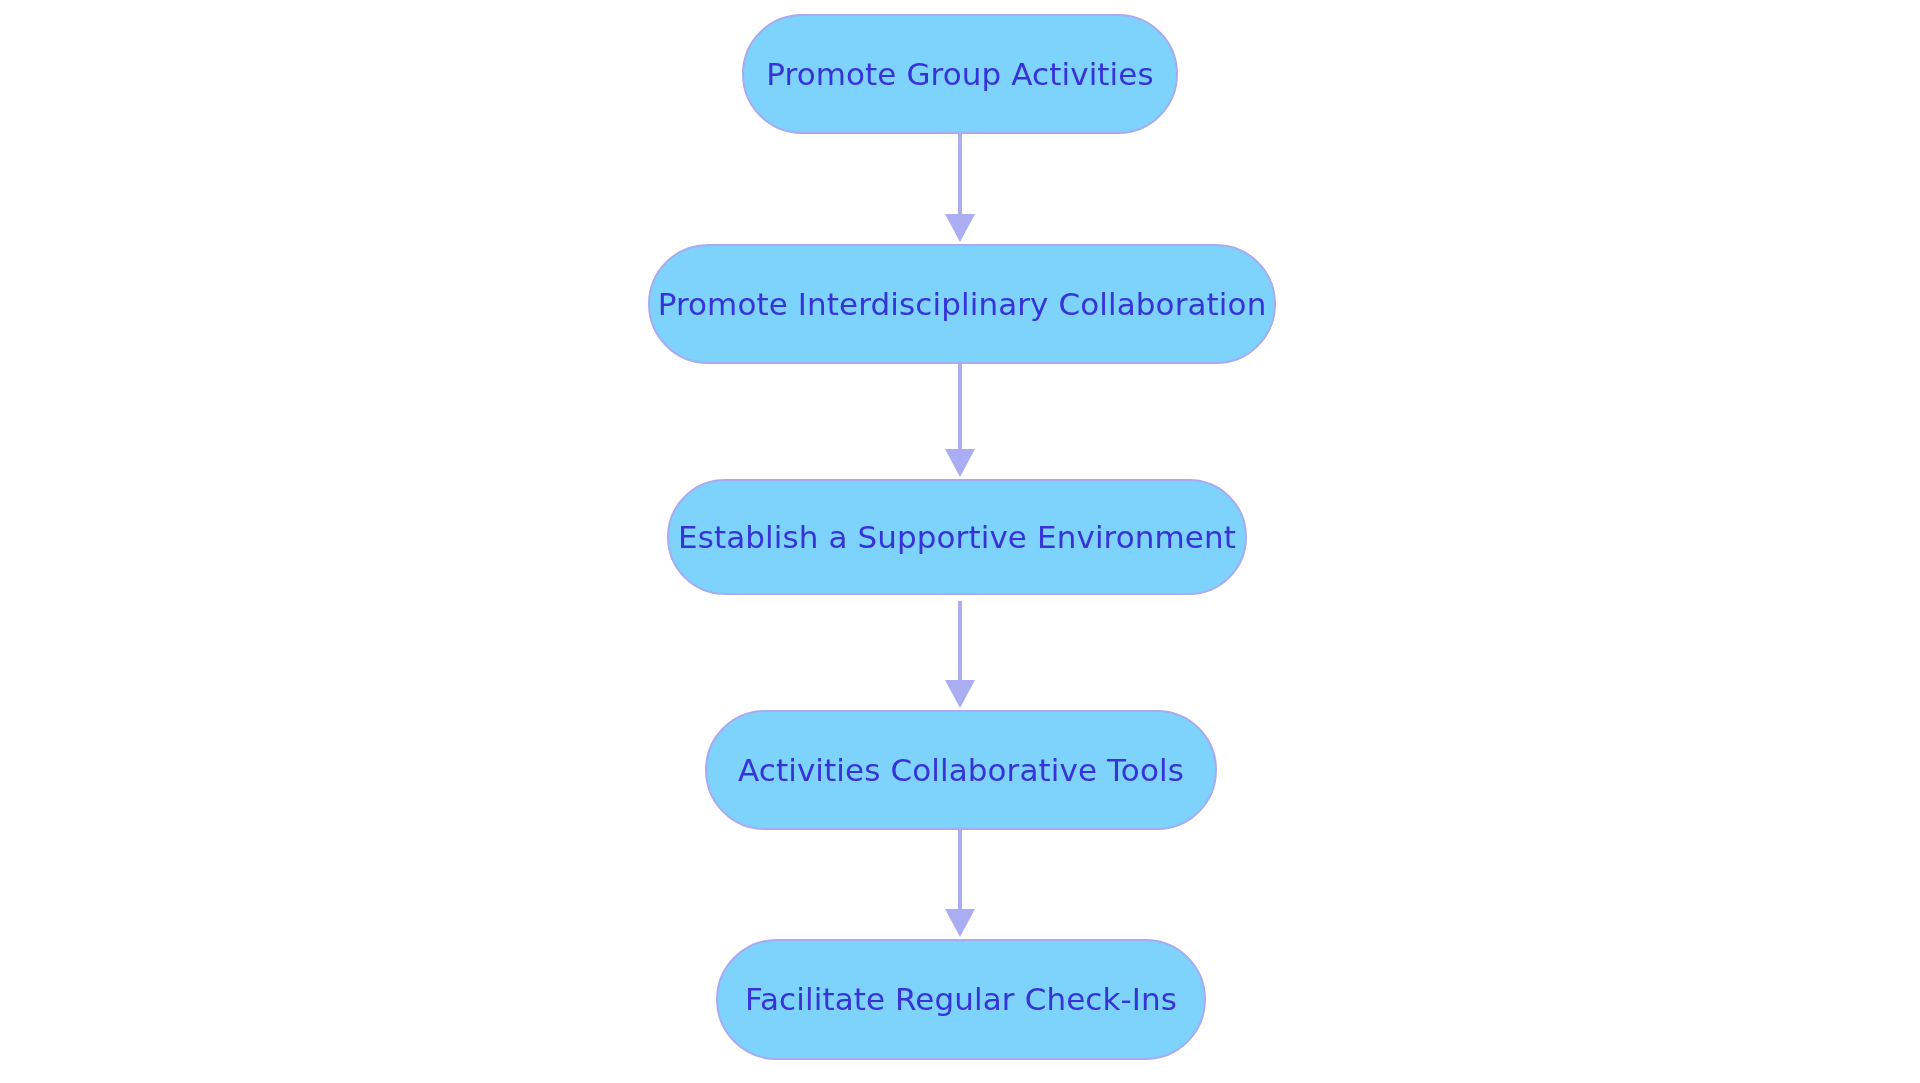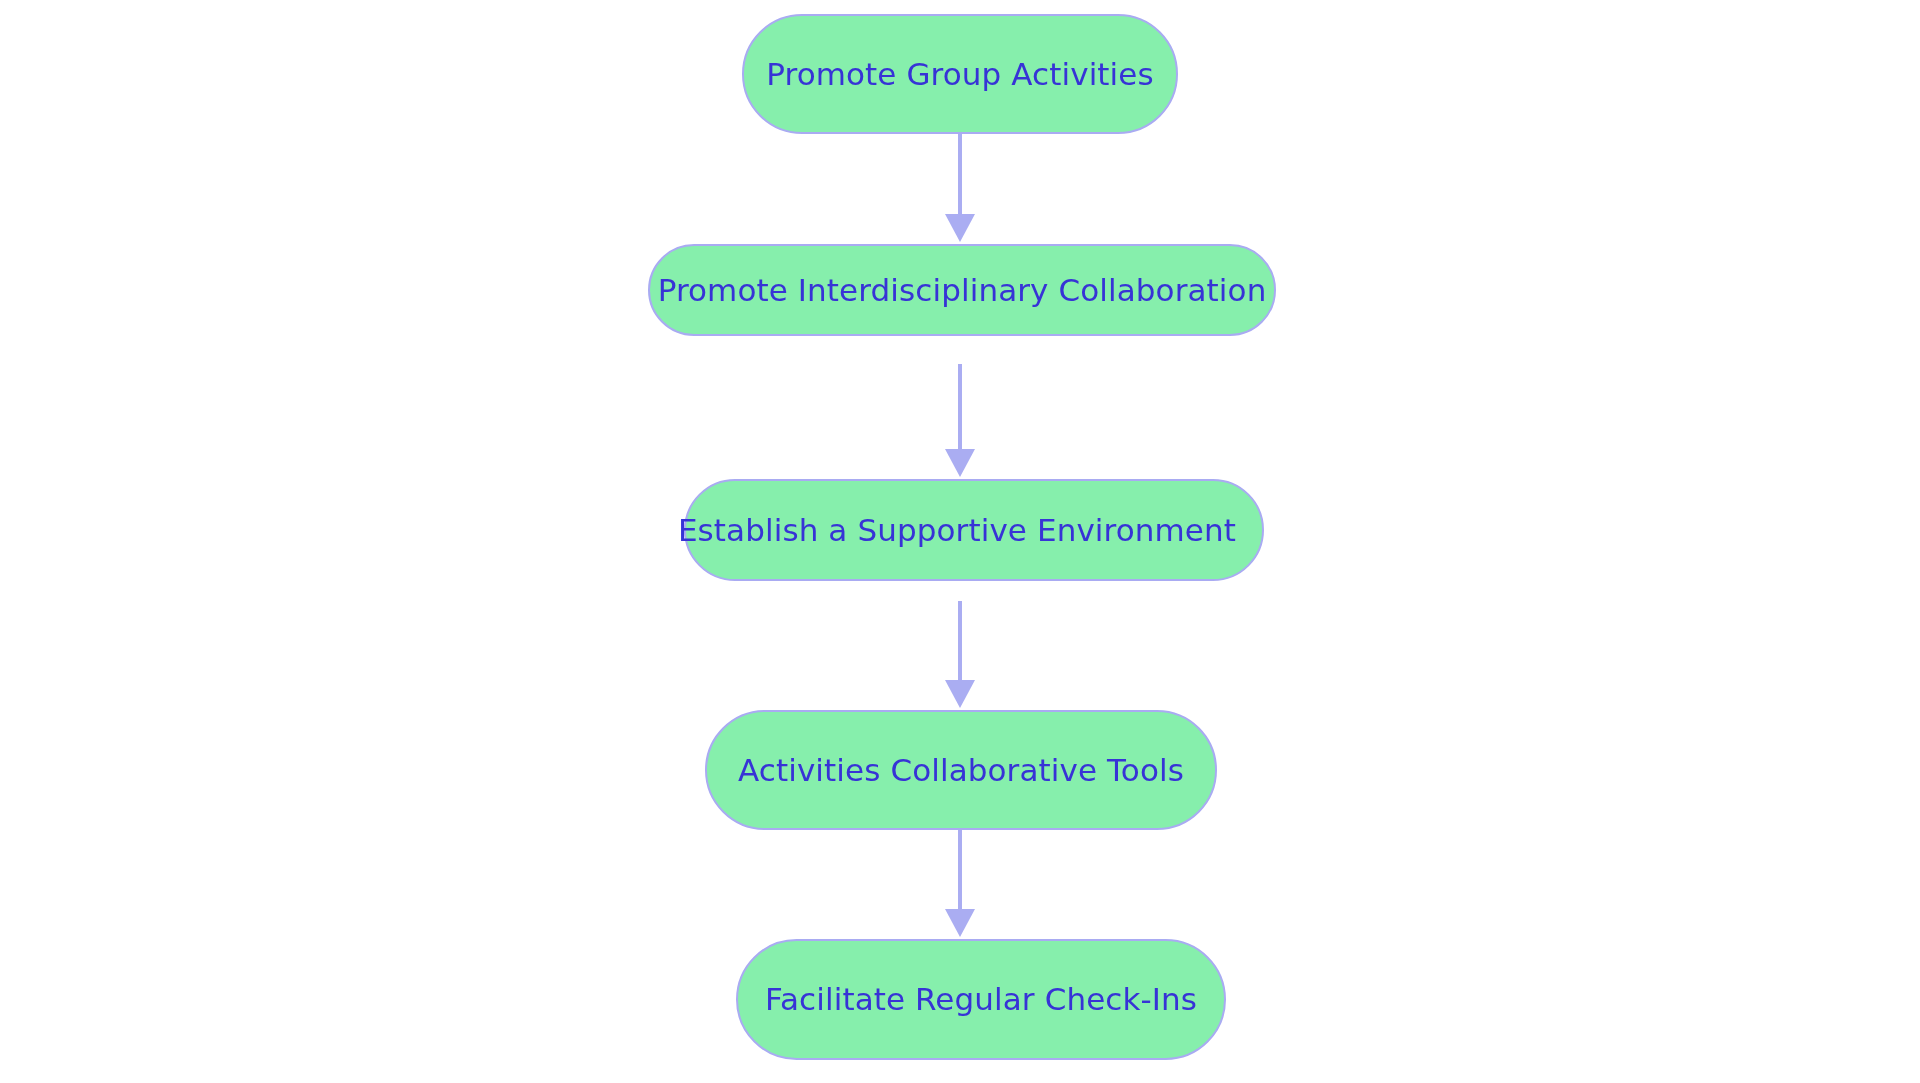--- a/index.html
+++ b/index.html
@@ -22,43 +22,43 @@
     background: #ffffff;
   }
 
   
   .flow-node {
     position: absolute;
     box-sizing: border-box;
     display: flex;
     align-items: center;
     justify-content: center;
-    background: #86efac;
+    background: #7dd3fc;
     border: 2px solid #a9abf2;
     border-radius: 999px;
     color: #3733d6;
     font-size: 31px;
     font-weight: 400;
     letter-spacing: 0.1px;
     white-space: nowrap;
     line-height: 1;
     user-select: none;
   }
 
   .flow-node .node-label {
     display: block;
     padding: 0 26px;
   }
 
   
   #node-1 { left: 742px;  top: 14px;   width: 436px; height: 120px; }
-  #node-2 { left: 648px;  top: 244px;  width: 628px; height: 92px; }
-  #node-3 { left: 684px;  top: 479px;  width: 580px; height: 102px; justify-content: flex-end; }
+  #node-2 { left: 648px;  top: 244px;  width: 628px; height: 120px; }
+  #node-3 { left: 667px;  top: 479px;  width: 580px; height: 116px; }
   #node-4 { left: 705px;  top: 710px;  width: 512px; height: 120px; }
-  #node-5 { left: 736px;  top: 939px;  width: 490px; height: 121px; }
+  #node-5 { left: 716px;  top: 939px;  width: 490px; height: 121px; }
 
   
   .flow-edge {
     position: absolute;
     left: 0;
     top: 0;
     width: 1920px;
     height: 1083px;
     pointer-events: none;
     overflow: visible;

